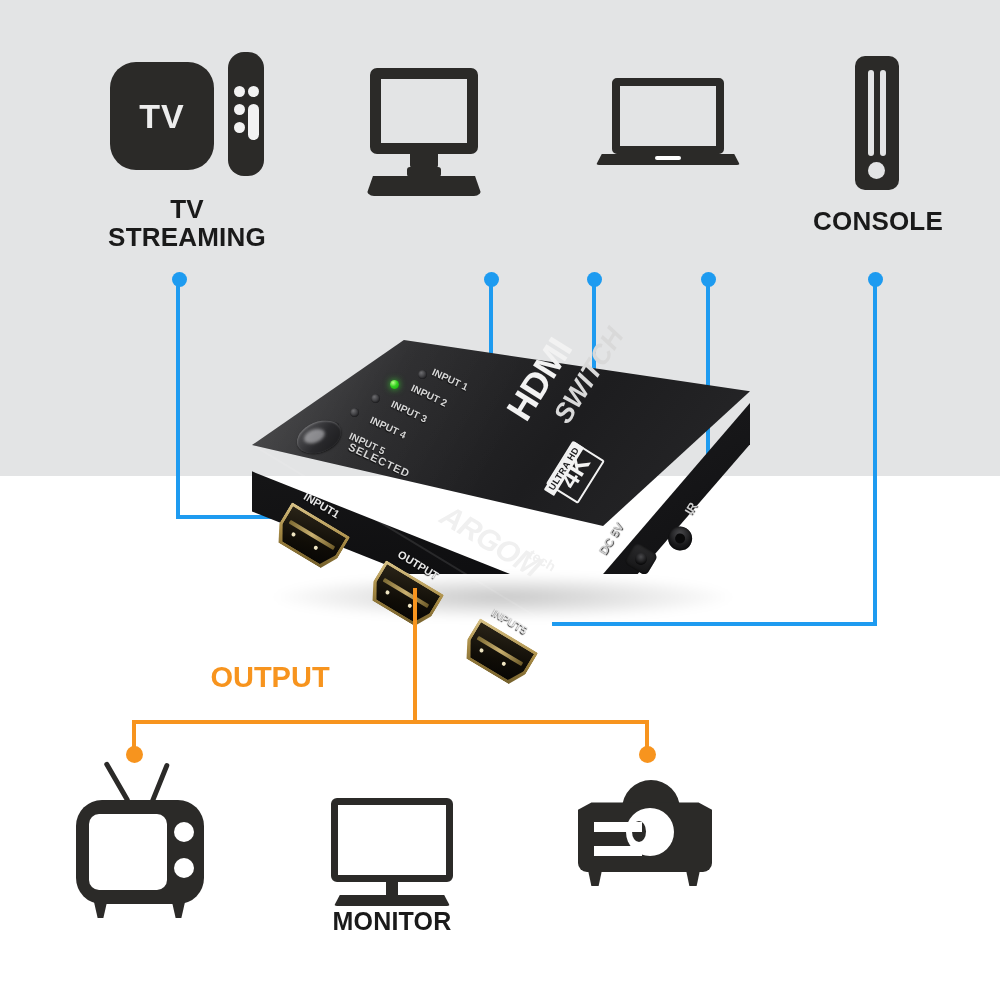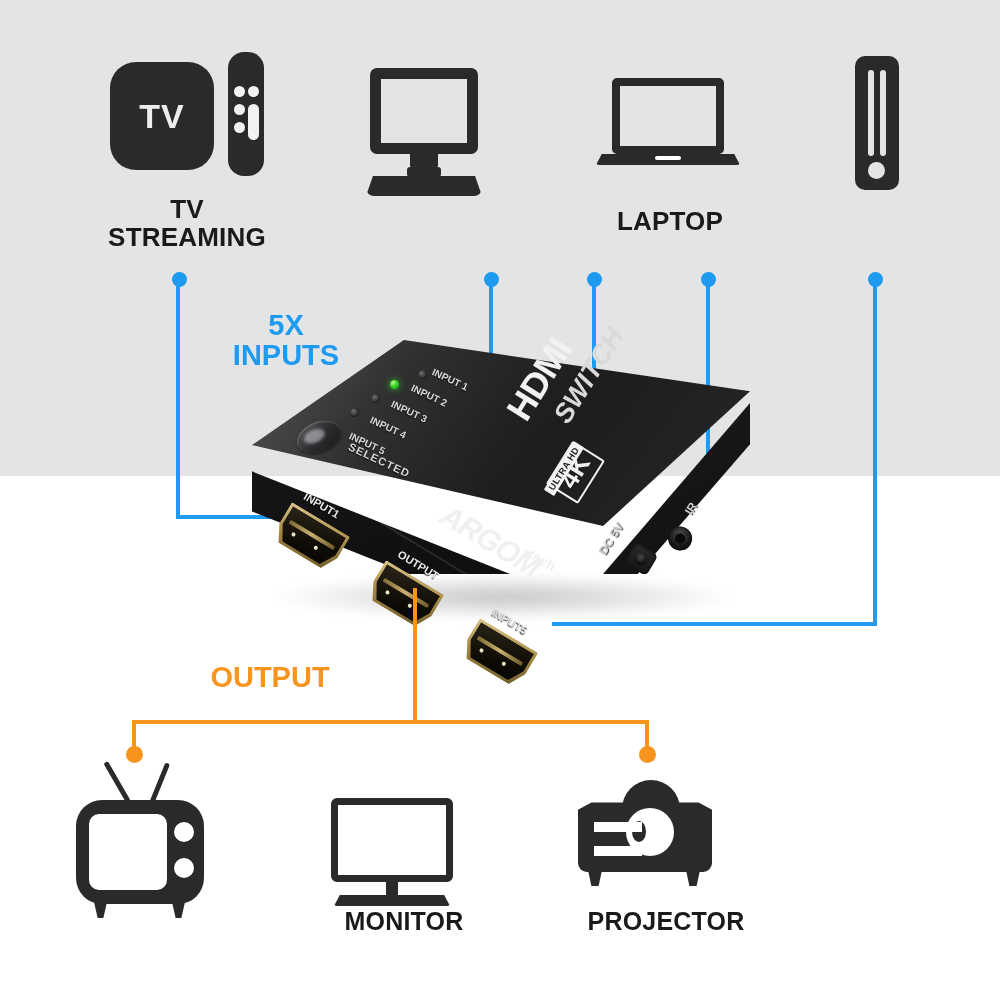--- a/index.html
+++ b/index.html
@@ -212,48 +212,46 @@
     <div class="cmp-neck" style="position:absolute;left:40px;top:86px;"></div>
     <div class="cmp-foot" style="position:absolute;left:37px;top:99px;"></div>
     <div class="cmp-base" style="position:absolute;left:-4px;top:108px;"></div>
   </div>
 
   <div class="ico" style="left:612px;top:78px;">
     <div class="lap-screen"></div>
     <div class="lap-base" style="position:absolute;left:-16px;top:76px;"></div>
     <div class="lap-notch" style="position:absolute;left:43px;top:78px;background:#ffffff;z-index:2;"></div>
   </div>
-  <div class="dev-label" style="left:582px;top:208px;width:176px;font-size:26px;">LAPTOP</div>
 
   <div class="ico" style="left:855px;top:56px;">
     <div class="con-body">
       <div class="con-slot" style="left:13px;top:14px;"></div>
       <div class="con-slot" style="left:25px;top:14px;"></div>
       <div class="con-btn" style="left:13px;top:106px;"></div>
     </div>
   </div>
+  <div class="dev-label" style="left:788px;top:208px;width:180px;font-size:26px;">CONSOLE</div>
 
   <div class="dot" style="left:172px;top:272px;width:15px;height:15px;"></div>
   <div class="ln" style="left:176px;top:279px;width:4px;height:240px;"></div>
   <div class="ln" style="left:176px;top:515px;width:112px;height:4px;"></div>
 
   <div class="dot" style="left:484px;top:272px;width:15px;height:15px;"></div>
   <div class="ln" style="left:489px;top:279px;width:4px;height:90px;"></div>
 
   <div class="dot" style="left:587px;top:272px;width:15px;height:15px;"></div>
   <div class="ln" style="left:592px;top:279px;width:4px;height:135px;"></div>
   <div class="dot" style="left:701px;top:272px;width:15px;height:15px;"></div>
   <div class="ln" style="left:706px;top:279px;width:4px;height:185px;"></div>
 
   <div class="dot" style="left:868px;top:272px;width:15px;height:15px;"></div>
   <div class="ln" style="left:873px;top:279px;width:4px;height:347px;"></div>
   <div class="ln" style="left:552px;top:622px;width:325px;height:4px;"></div>
 
-  <div class="callout callout-blue" style="left:198px;top:310px;width:176px;font-size:29px;">5X
-INPUTS</div>
 
   <div id="device">
     <div class="dev-shadow"></div>
     <div class="dev-front"></div>
     <div class="dev-right"></div>
     <div class="dev-top"></div>
     <div class="dev-top-gloss"></div>
 
     <div class="edge-hl" style="left:18px;top:108px;width:352px;transform:rotate(31.2deg);opacity:.35;"></div>
 
@@ -345,29 +343,28 @@
     <div class="otv-leg" style="left:18px;top:102px;"></div>
     <div class="otv-leg" style="left:96px;top:102px;"></div>
   </div>
 
   <div class="ico" style="left:331px;top:798px;">
     <div class="mon-screen"></div>
     <div class="mon-dot" style="left:58px;top:88px;"></div>
     <div class="mon-neck" style="position:absolute;left:55px;top:84px;"></div>
     <div class="mon-base" style="position:absolute;left:3px;top:97px;"></div>
   </div>
-  <div class="dev-label" style="left:314px;top:908px;width:180px;font-size:25px;">MONITOR</div>
+  <div class="dev-label" style="left:302px;top:908px;width:180px;font-size:25px;">MONITOR</div>
 
   <div class="ico" style="left:578px;top:798px;">
     <div class="prj-hump" style="left:44px;top:-18px;"></div>
     <div class="prj-body">
       <div class="prj-lens" style="left:48px;top:10px;">
         <div class="prj-lens-in" style="left:6px;top:13px;"></div>
       </div>
       <div class="prj-vent" style="left:16px;top:24px;"></div>
       <div class="prj-vent" style="left:16px;top:48px;"></div>
     </div>
     <div class="prj-foot" style="left:10px;top:72px;"></div>
     <div class="prj-foot" style="left:108px;top:72px;"></div>
   </div>
-  <div class="dev-label" style="left:560px;top:908px;width:212px;font-size:25px;">PROJECTOR</div>
 
 </div>
 
 </body></html>

